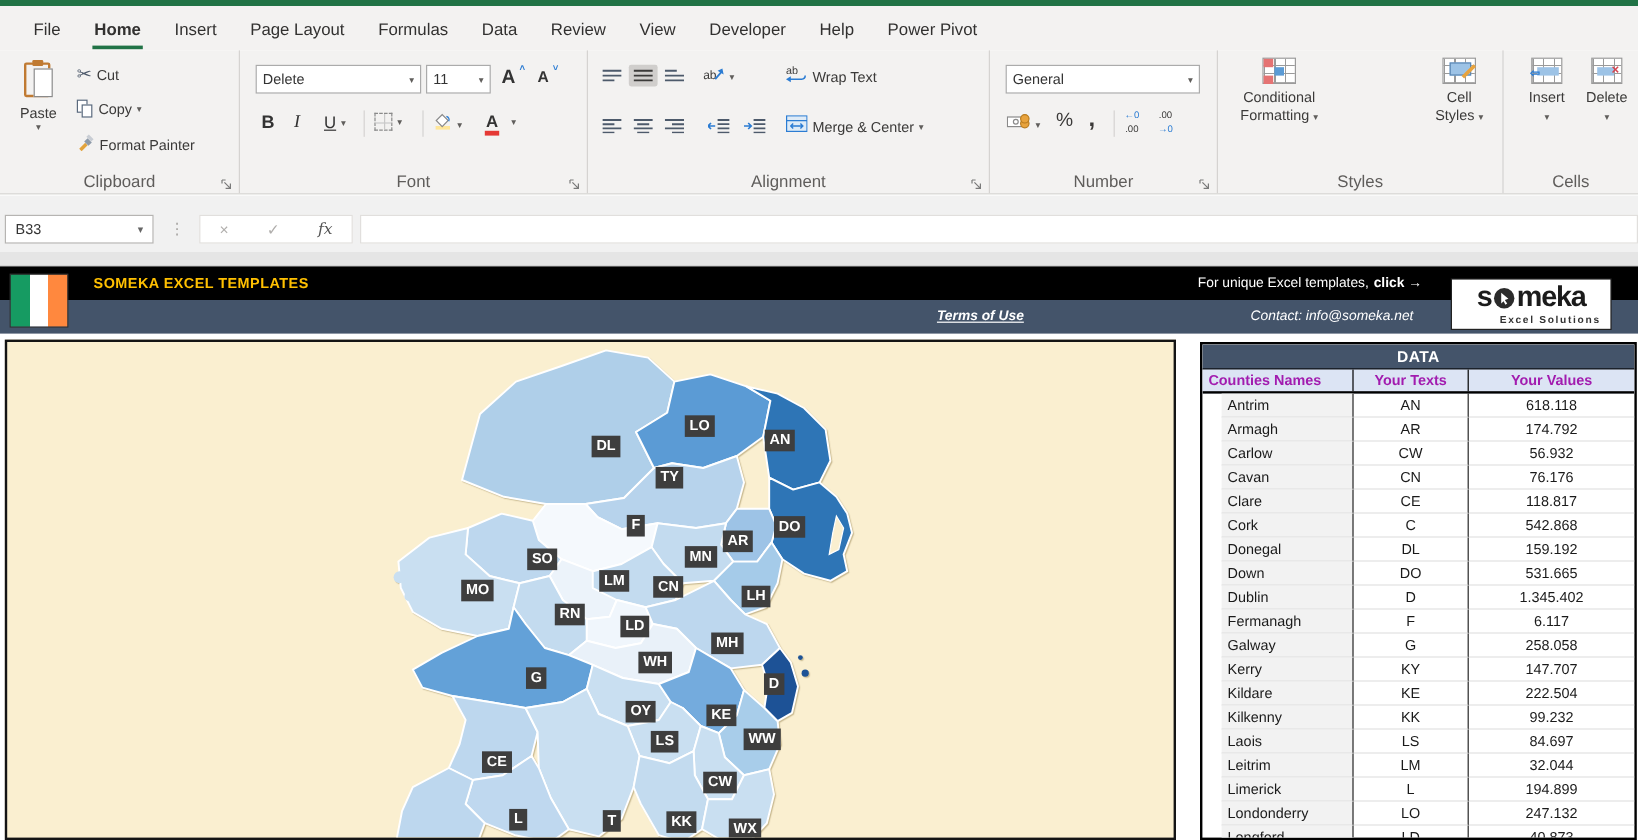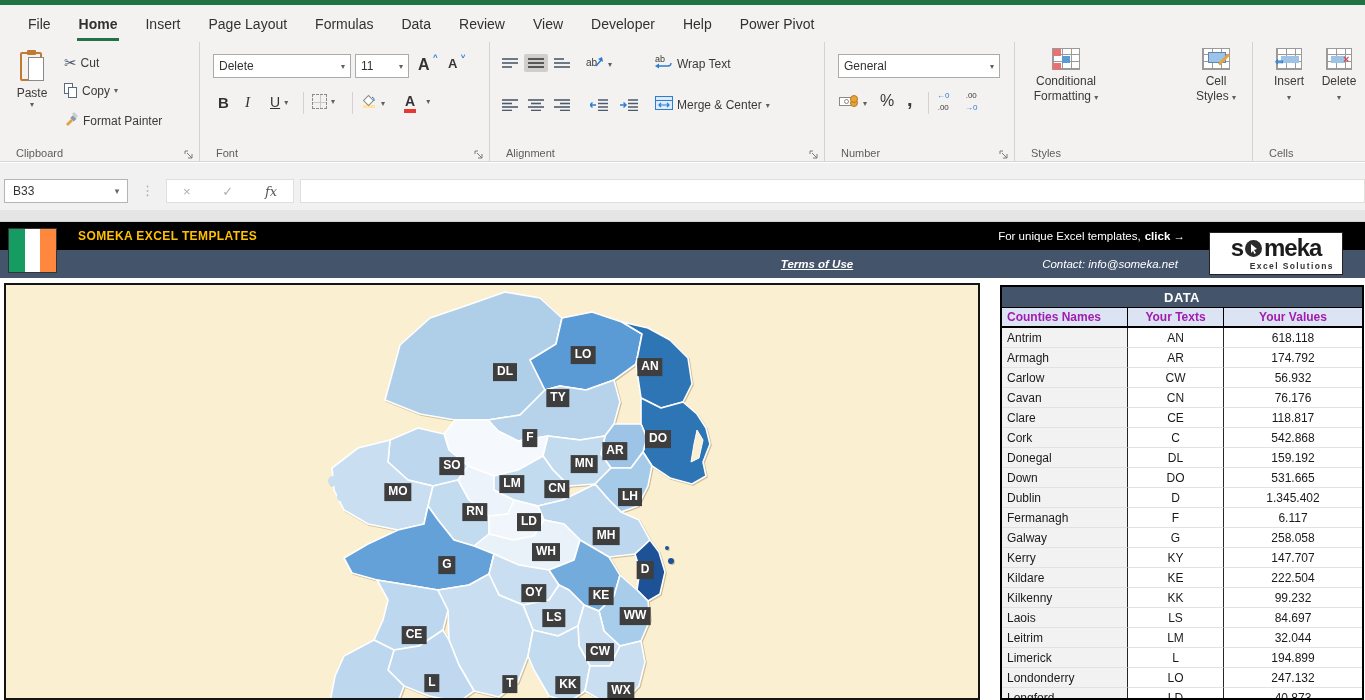--- a/index.html
+++ b/index.html
@@ -12,22 +12,22 @@
   .tabs-row { position:absolute; left:0; top:5px; width:100%; height:37px; background:#f3f2f1;
     display:flex; align-items:center; padding-left:14px; }
   .tab { font-size:14px; color:#323130; padding:9px 14px; cursor:default; position:relative; white-space:nowrap; }
   .tab.active { font-weight:700; }
   .tab.active::after { content:""; position:absolute; left:12px; right:12px; bottom:0; height:3px; background:#217346; }
 
   
   .ribbon { position:absolute; left:0; top:42px; width:100%; height:120px; background:#f3f2f1;
     border-bottom:1px solid #d8d6d4; display:flex; }
   .grp { position:relative; height:100%; border-right:1px solid #d5d3d1; flex:0 0 auto; }
-  .grp-label { position:absolute; left:0; right:0; bottom:2px; 
-    font-size:11px; color:#5f5d5b;margin-left:16px; }
+  .grp-label { position:absolute; left:0; right:0; bottom:2px; text-align:center;
+    font-size:14px; color:#5f5d5b; }
   .launcher { position:absolute; right:3px; bottom:3px; width:12px; height:12px; color:#7a7a7a; }
   .btn-txt { font-size:12px; color:#3b3a39; }
   .dd { font-size:8px; color:#605e5c; }
   .selbox { background:#fff; border:1px solid #ababab; display:flex; align-items:center;
     font-size:12px; color:#333; padding:0 5px; justify-content:space-between; }
   .mini { display:inline-flex; align-items:center; gap:4px; position:absolute; cursor:default; }
   .glyph { font-size:15px; color:#4d5a6b; line-height:1; }
   .seprow { position:absolute; width:1px; background:#d5d3d1; }
 
   
@@ -98,21 +98,21 @@
   .dt-title { height:21px; background:#44546A; color:#fff; font-weight:700; font-size:13px;
     display:flex; align-items:center; justify-content:center; letter-spacing:.4px; border-bottom:1px solid #000; }
   .dt-head { display:grid; grid-template-columns:126px 96px 138px; height:20px;
     background:#DCE4F4; color:#a21caf; font-weight:700; border-bottom:2px solid #000; }
   .dt-head div { display:flex; align-items:center; justify-content:center; border-right:1px solid #000; }
   .dt-head div:first-child { justify-content:flex-start; padding-left:5px; }
   .dt-head div:last-child { border-right:none; }
   .dt-row { display:grid; grid-template-columns:126px 96px 138px; height:20px; }
   .dt-row div { display:flex; align-items:center; justify-content:center;
     border-right:1px solid #262626; border-bottom:1px solid #e2e2e2; color:#1a1a1a; }
-  .dt-row div:first-child { justify-content:flex-start; padding-left:5px; background:#F2F2F2; }
+  .dt-row div:first-child { justify-content:flex-start; padding-left:5px; background:#F2F2F2;margin-left:16px; }
   .dt-row div:last-child { border-right:none; }
 </style>
 </head>
 <body>
 
 <div id="app">
 
   <div class="green-strip"></div>
   <div class="tabs-row">
       <div class="tab">File</div>

